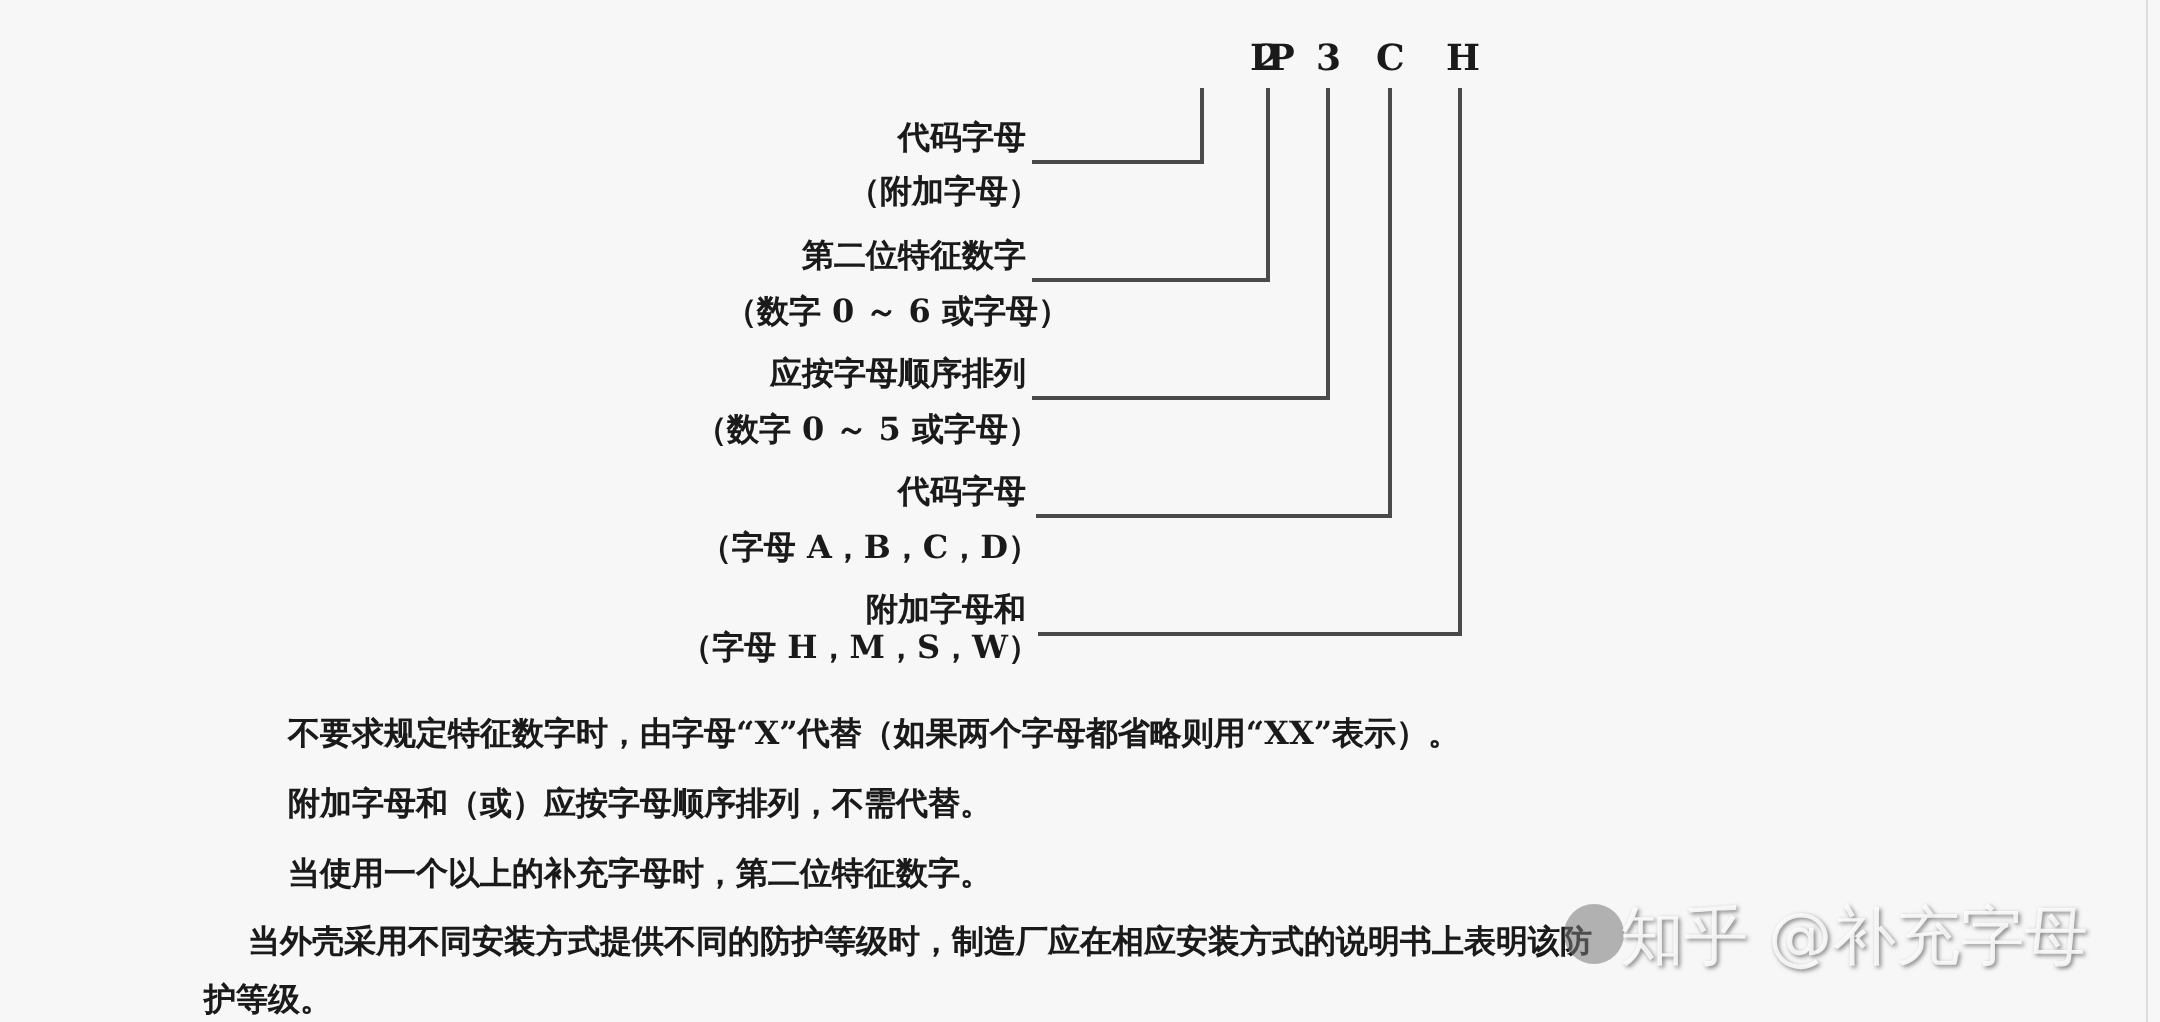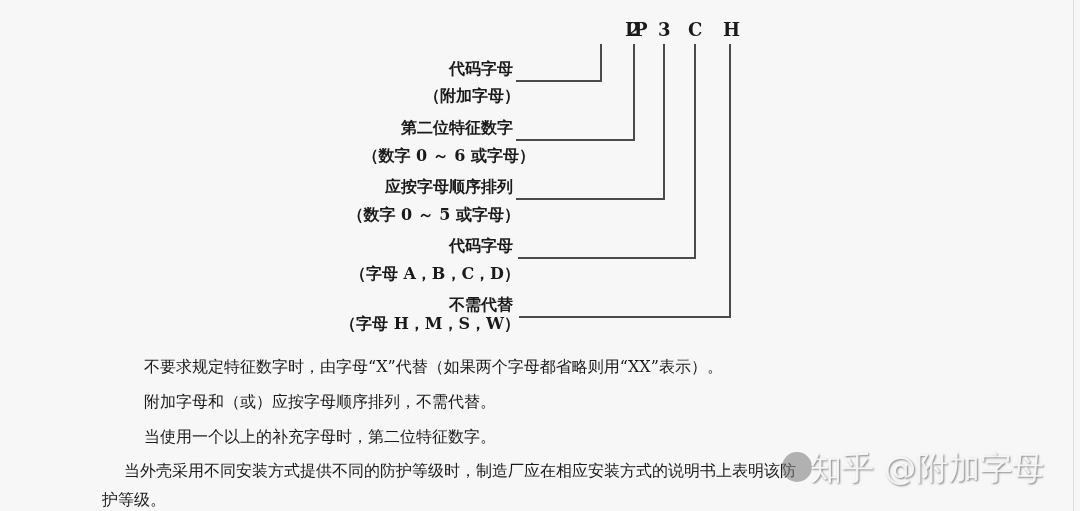--- a/index.html
+++ b/index.html
@@ -2,21 +2,21 @@
 <html><head>
 <meta charset="utf-8">
 <style>
   html, body { margin:0; padding:0; }
   body { width:1080px; height:511px; background:#f7f7f7; position:relative; overflow:hidden;
          font-family:"DejaVu Serif","Liberation Serif",serif; color:#1a1a1a; }
   .edge { position:absolute; left:1073px; top:0; width:1px; height:511px; background:#dcdcdc; }
   .code { position:absolute; top:19px; font-size:18px; font-weight:bold; letter-spacing:0.5px; }
   .lbl { position:absolute; font-size:16px; font-weight:bold; white-space:nowrap; text-align:left; }
   .ln { position:absolute; background:#4a4a4a; }
-  .note { position:absolute; font-size:16px; font-weight:normal; white-space:nowrap; }
+  .note { position:absolute; font-size:16px; font-weight:bold; white-space:nowrap; }
   .wm { position:absolute; left:810px; top:447px; font-family:"DejaVu Sans",sans-serif; font-size:32px;
         color:rgba(255,255,255,0.85); text-shadow:1px 1px 2px rgba(80,80,80,0.7); white-space:nowrap; }
   .wm-logo { position:absolute; left:782px; top:452px; width:30px; height:30px; border-radius:50%;
         background:rgba(120,120,120,0.55); }
 </style>
 </head>
 <body>
 
 <div class="edge"></div>
 
@@ -38,23 +38,23 @@
 <div class="ln" style="left:519px;top:316px;width:212px;height:2px"></div>
 
 <div class="lbl" style="right:567px;top:59px">代码字母</div>
 <div class="lbl" style="right:560px;top:86px">（附加字母）</div>
 <div class="lbl" style="right:567px;top:118px">第二位特征数字</div>
 <div class="lbl" style="right:545px;top:146px">（数字 0 ～ 6 或字母）</div>
 <div class="lbl" style="right:567px;top:177px">应按字母顺序排列</div>
 <div class="lbl" style="right:560px;top:205px">（数字 0 ～ 5 或字母）</div>
 <div class="lbl" style="right:567px;top:236px">代码字母</div>
 <div class="lbl" style="right:560px;top:264px">（字母 A，B，C，D）</div>
-<div class="lbl" style="right:567px;top:295px">不需代替</div>
+<div class="lbl" style="right:567px;top:295px">附加字母和</div>
 <div class="lbl" style="right:560px;top:314px">（字母 H，M，S，W）</div>
 
 <div class="note" style="left:144px;top:357px">不要求规定特征数字时，由字母“X”代替（如果两个字母都省略则用“XX”表示）。</div>
 <div class="note" style="left:144px;top:392px">附加字母和（或）应按字母顺序排列，不需代替。</div>
 <div class="note" style="left:144px;top:427px">当使用一个以上的补充字母时，第二位特征数字。</div>
 <div class="note" style="left:124px;top:461px">当外壳采用不同安装方式提供不同的防护等级时，制造厂应在相应安装方式的说明书上表明该防</div>
 <div class="note" style="left:102px;top:490px">护等级。</div>
 
 <div class="wm-logo"></div>
-<div class="wm">知乎 @附加字母</div>
+<div class="wm">知乎 @补充字母</div>
 
 </body></html>

